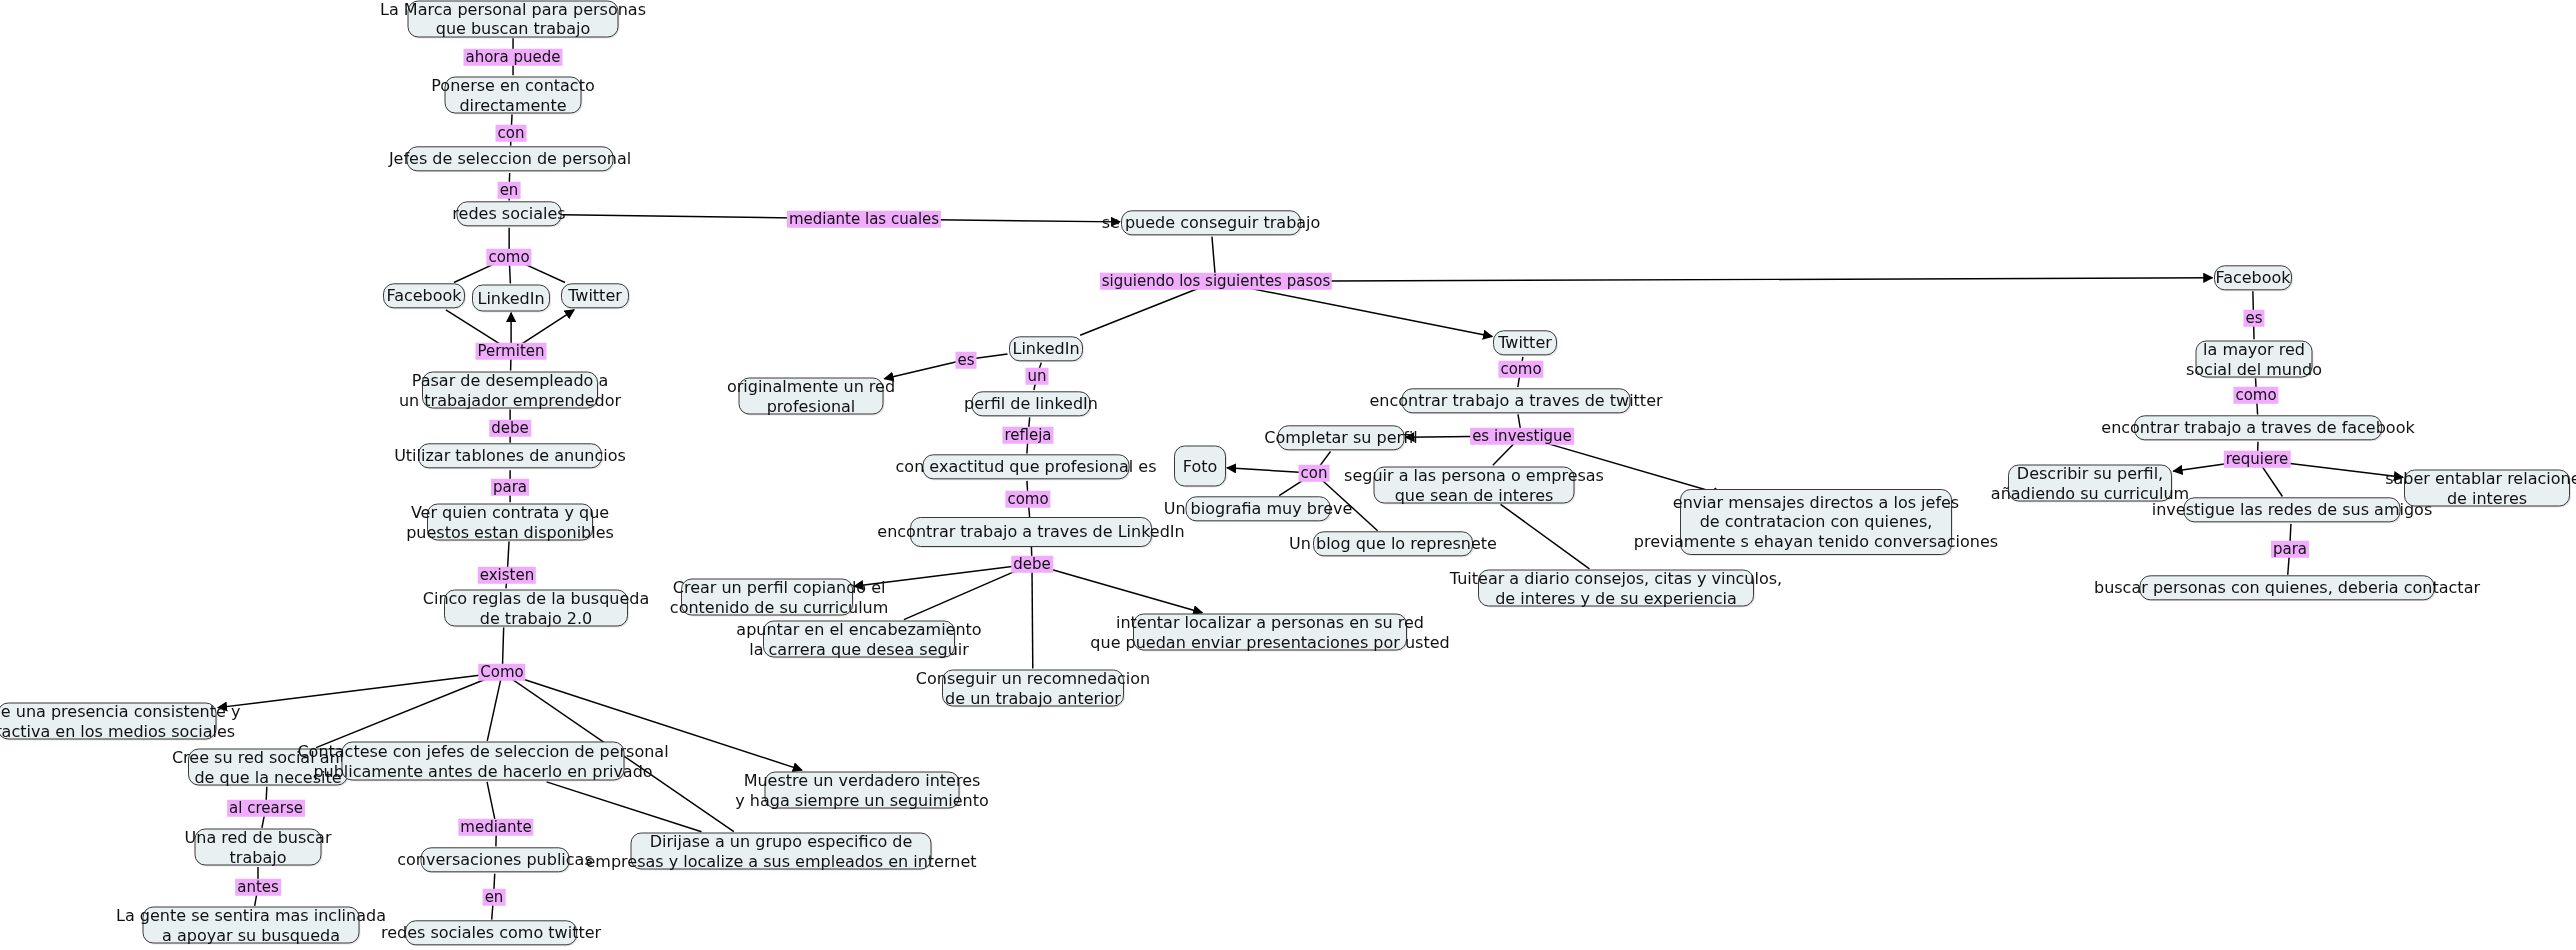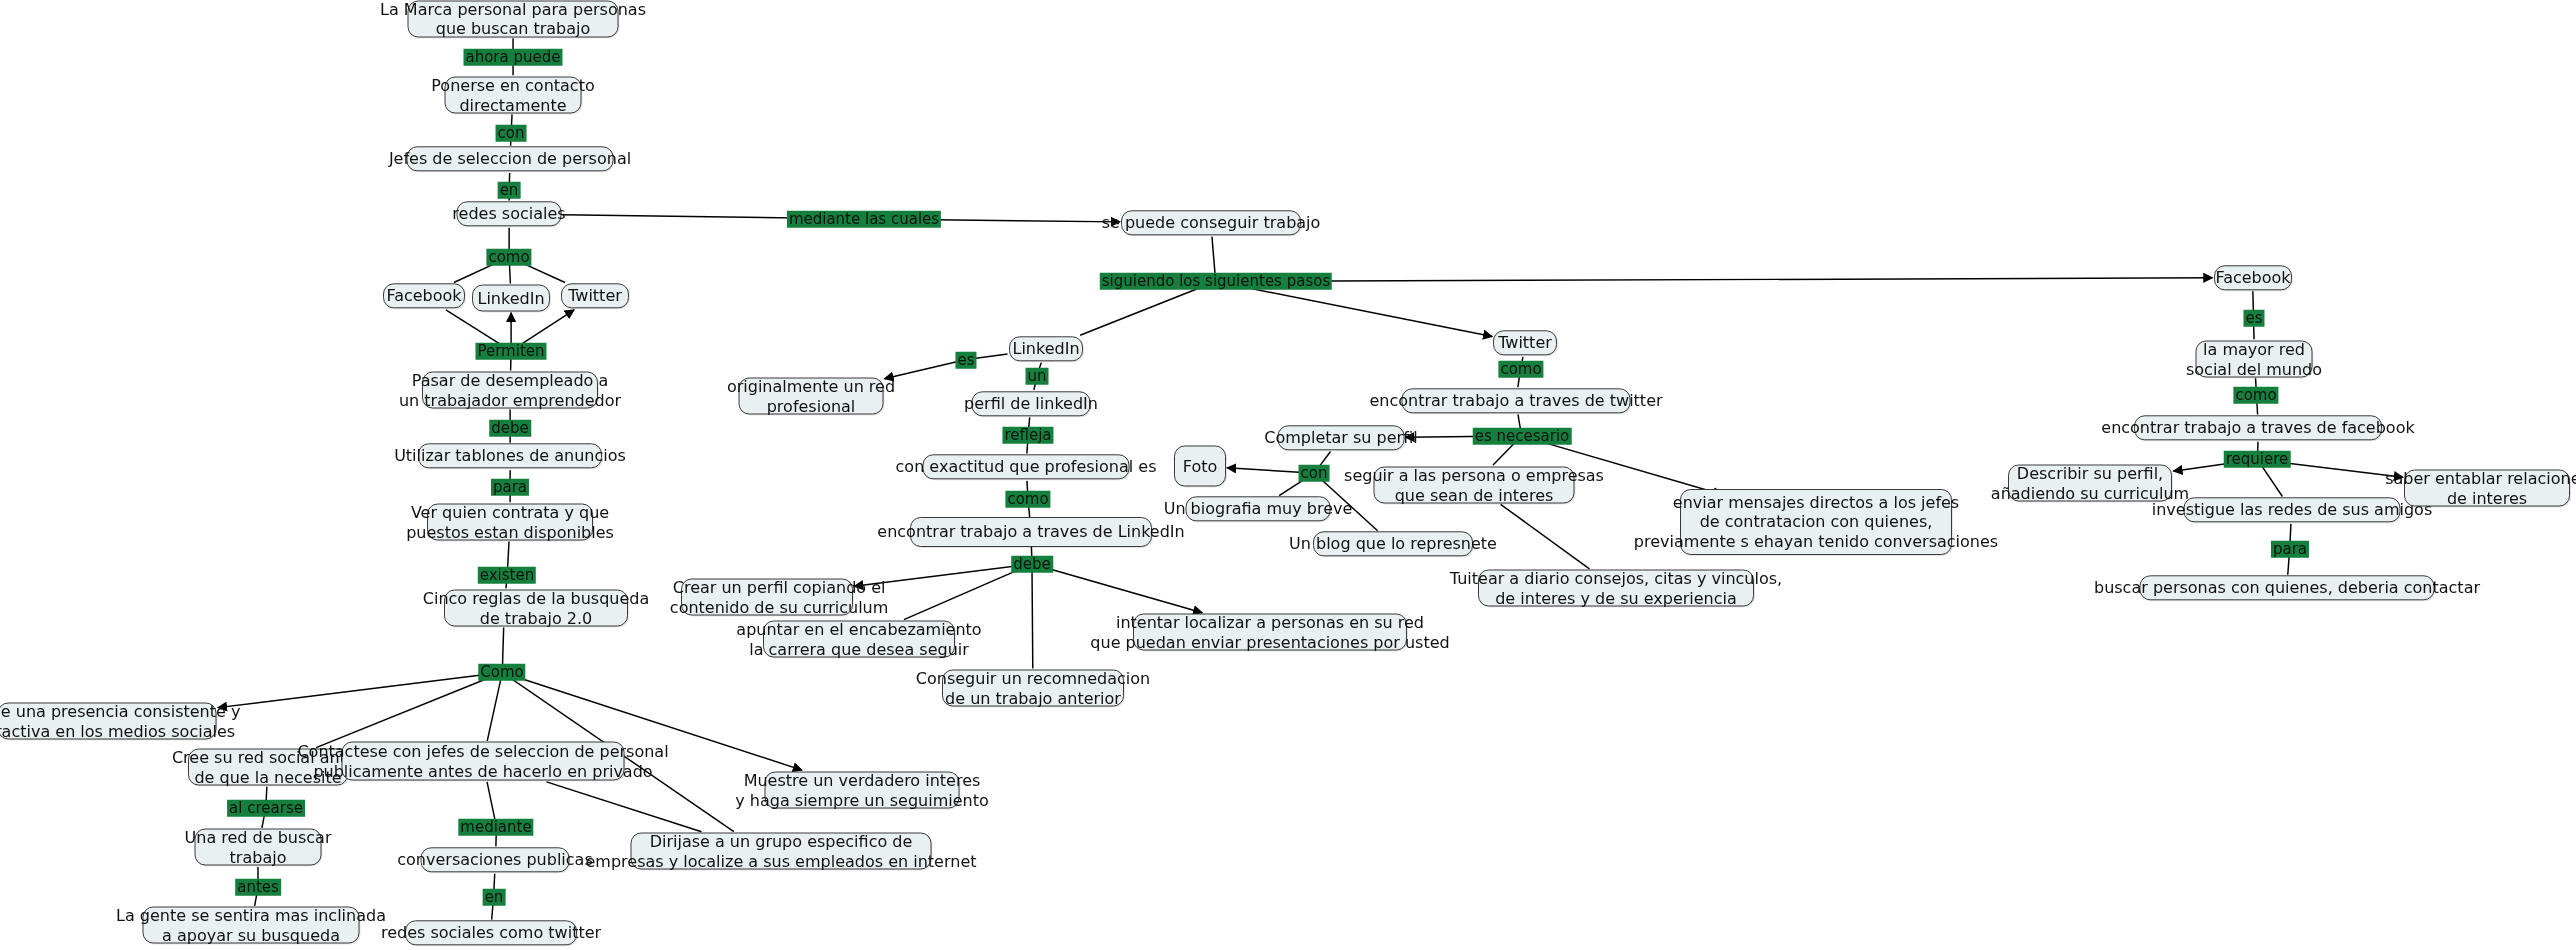--- a/index.html
+++ b/index.html
@@ -42,21 +42,21 @@
     box-shadow: 1px 1px 0 rgba(0,0,0,0.10);
   }
   .link-label {
     position: absolute;
     color: #111111;
     font-size: 15px;
     line-height: 1.1;
     white-space: pre;
     text-align: center;
     transform: translate(-50%, -50%);
-    background: #15803d;
+    background: #f0abfc;
     padding: 0 2px;
   }
 </style>
 </head>
 <body>
 
 <div id="canvas">
   <svg id="edges" xmlns="http://www.w3.org/2000/svg" viewBox="0 0 2636 973">
     <defs>
       <marker id="arrowhead" viewBox="0 0 10 10" refX="9" refY="5" markerWidth="7" markerHeight="7" orient="auto-start-reverse">
@@ -228,21 +228,21 @@
       <div class="link-label" style="left: 496px; top: 827px;">mediante</div>
       <div class="link-label" style="left: 494px; top: 897px;">en</div>
       <div class="link-label" style="left: 864px; top: 219px;">mediante las cuales</div>
       <div class="link-label" style="left: 1216px; top: 281px;">siguiendo los siguientes pasos</div>
       <div class="link-label" style="left: 966px; top: 360px;">es</div>
       <div class="link-label" style="left: 1037px; top: 376px;">un</div>
       <div class="link-label" style="left: 1028px; top: 435px;">refleja</div>
       <div class="link-label" style="left: 1028px; top: 499px;">como</div>
       <div class="link-label" style="left: 1032px; top: 564px;">debe</div>
       <div class="link-label" style="left: 1521px; top: 369px;">como</div>
-      <div class="link-label" style="left: 1522px; top: 436px;">es necesario</div>
+      <div class="link-label" style="left: 1522px; top: 436px;">es investigue</div>
       <div class="link-label" style="left: 1314px; top: 473px;">con</div>
       <div class="link-label" style="left: 2254px; top: 318px;">es</div>
       <div class="link-label" style="left: 2256px; top: 395px;">como</div>
       <div class="link-label" style="left: 2257px; top: 459px;">requiere</div>
       <div class="link-label" style="left: 2290px; top: 549px;">para</div>
     </div>
 </div>
 
 
 </body></html>

